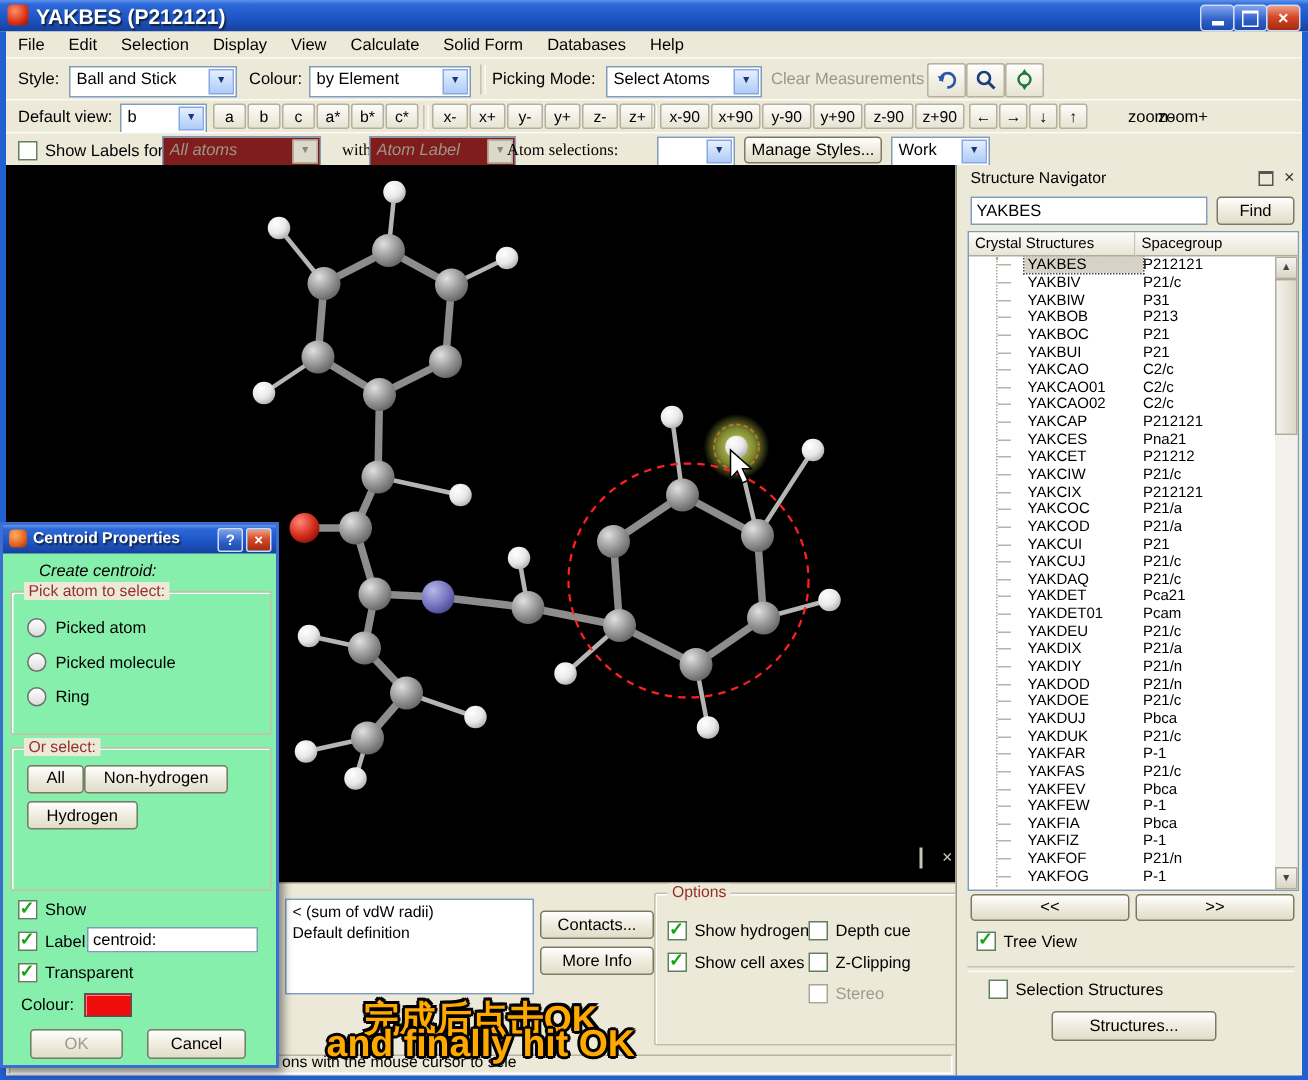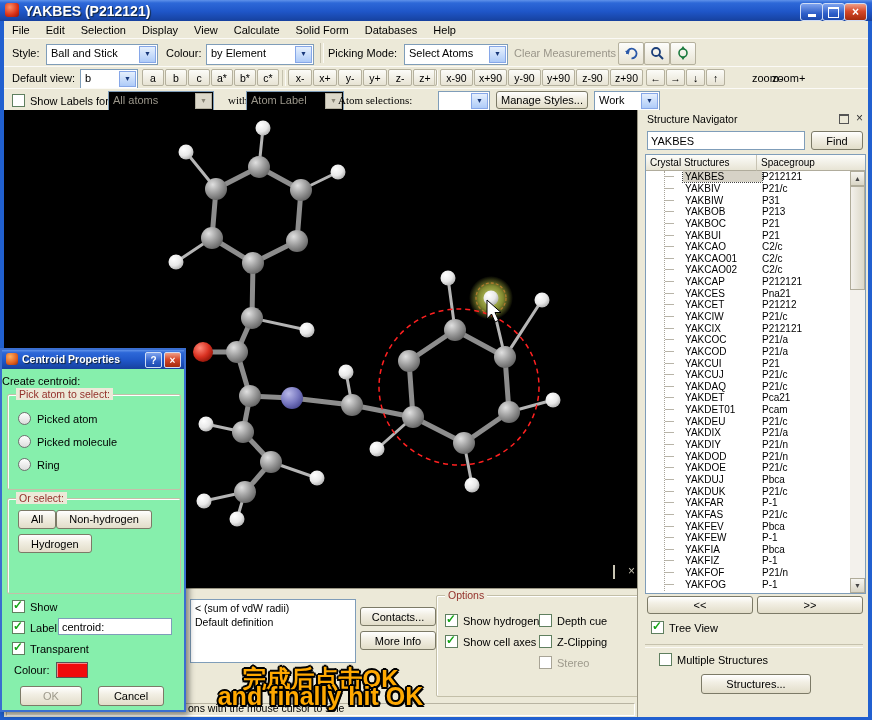--- a/index.html
+++ b/index.html
@@ -19,21 +19,21 @@
   .glyph-max{width:9px;height:8px;border:1px solid #fff;border-top:2px solid #fff;}
   .border-strip{position:absolute;background:#2160d0;z-index:5;}
   
   #menubar{position:absolute;left:4px;top:21px;width:864px;height:17px;display:flex;align-items:center;background:#ECE9D8;}
   .menu-item{font-size:11px;padding:1px 8px;}
   .toolbar{position:absolute;left:4px;width:864px;background:#ECE9D8;border-top:1px solid #fbfaf6;border-bottom:1px solid #d2cebb;}
   .combo{position:absolute;background:#fff;border:1px solid #7F9DB9;}
   .combo .val{position:absolute;left:4px;top:2px;right:17px;font-size:11px;white-space:nowrap;overflow:hidden;}
   .combo .arrow{position:absolute;right:1px;top:1px;bottom:1px;width:15px;background:linear-gradient(#e6f0fd,#aecbf8);
     border:1px solid #86a7e8;color:#17377a;font-size:7px;line-height:14px;text-align:center;}
-  .combo.disabled{background:#000000;}
+  .combo.disabled{background:#7f1d1d;font-style:italic;}
   .combo.disabled .val{color:#9a968a;}
   .combo.disabled .arrow{background:#dcd8ca;border-color:#b4b0a0;color:#8a8678;}
   .vsep{position:absolute;width:2px;border-left:1px solid #c6c2ae;border-right:1px solid #fbfaf6;}
   .icon-btn{position:absolute;width:24px;height:21px;border:1px solid #b5b19e;border-radius:2px;
     background:linear-gradient(#fdfdfb,#e8e4d4);display:flex;align-items:center;justify-content:center;}
   .tbtn{display:inline-flex;align-items:center;justify-content:center;height:17px;font-size:10.5px;
     background:linear-gradient(#fcfcf9,#e7e3d3);border:1px solid #b5b19e;border-radius:2px;margin-right:1px;box-sizing:border-box;}
   .w22{width:22px;} .w24{width:24px;} .w33{width:33px;} .w19{width:19px;}
   .flatbtn{position:absolute;font-size:11px;padding:1px 4px;}
   .btn{position:absolute;display:flex;align-items:center;justify-content:center;font-size:11px;color:#000;
@@ -612,38 +612,38 @@
 
       <span class="btn" style="left:6px;top:486px;width:106px;height:18px;">&lt;&lt;</span>
       <span class="btn" style="left:116px;top:486px;width:106px;height:18px;">&gt;&gt;</span>
       <span class="cb checked" style="left:10px;top:511px;">
         <span class="cbbox"></span>
         <span>Tree View</span>
       </span>
       <div class="hr-groove" style="left:4px;top:534px;width:218px;"></div>
       <span class="cb" style="left:18px;top:543px;">
         <span class="cbbox"></span>
-        <span>Multiple Structures</span>
+        <span>Selection Structures</span>
       </span>
       <span class="btn" style="left:60px;top:564px;width:110px;height:20px;">Structures...</span>
     </div>
   </div>
 
   <div id="dialog">
     <div id="dlg-titlebar">
       <span class="abs" style="left:4px;top:3px;width:12px;height:12px;border-radius:3px;background:radial-gradient(circle at 35% 30%,#ffb060,#e06020 60%,#903008);"></span>
       <span class="t">Centroid Properties</span>
       <span class="dlg-btn blue" style="right:22px;">
           <span>?</span>
         </span>
       <span class="dlg-btn red" style="right:3px;">
           <span>×</span>
         </span>
     </div>
-    <span class="label" style="left:0;top:25px;">Create centroid:</span>
+    <span class="label" style="left:24px;top:25px;font-style:italic;">Create centroid:</span>
 
     <div class="grp" style="left:5px;top:44px;width:172px;height:94px;">
       <span class="grp-label">Pick atom to select:</span>
       <div class="abs" style="left:10px;top:12px;">
           <span class="radio-row" style="position:relative;display:flex;height:23px;">
           <span class="radio"></span>
           <span>Picked atom</span>
         </span>
           <span class="radio-row" style="position:relative;display:flex;height:23px;">
           <span class="radio"></span>

